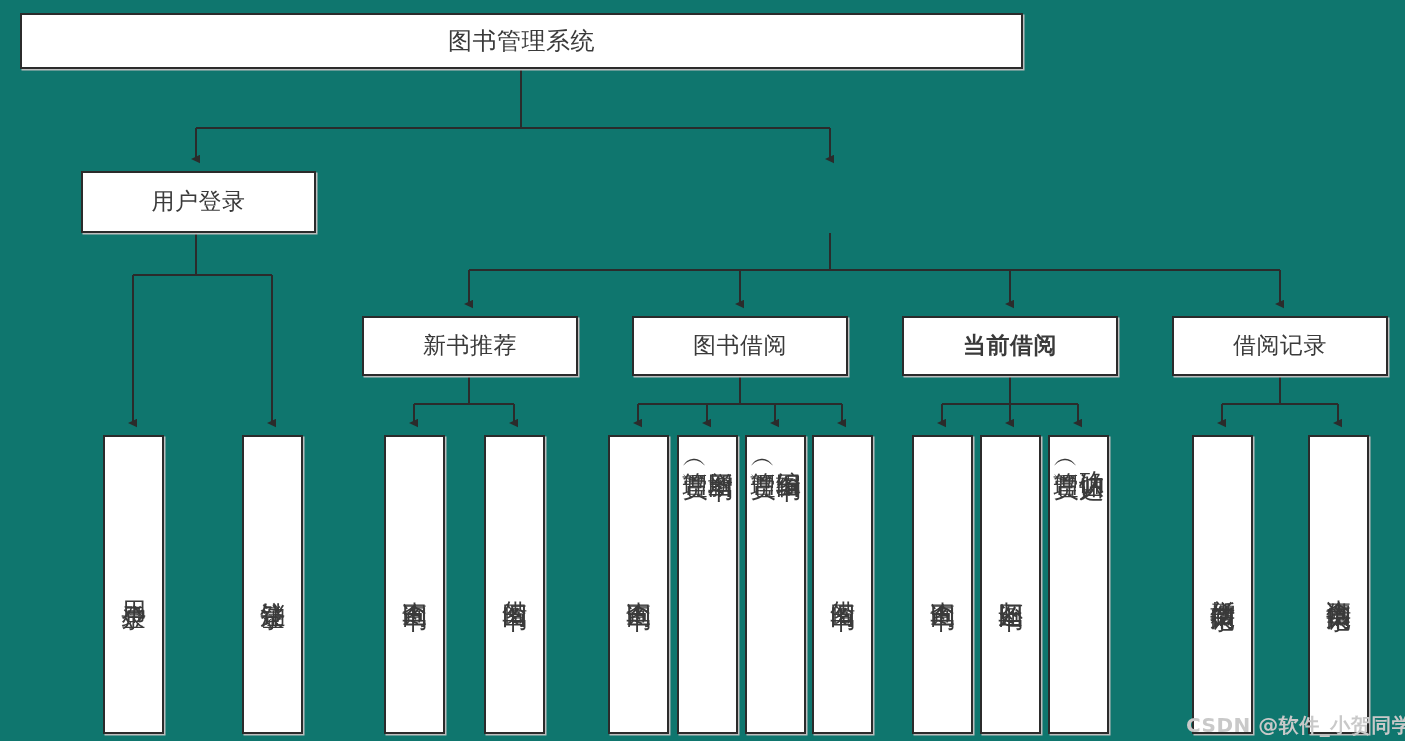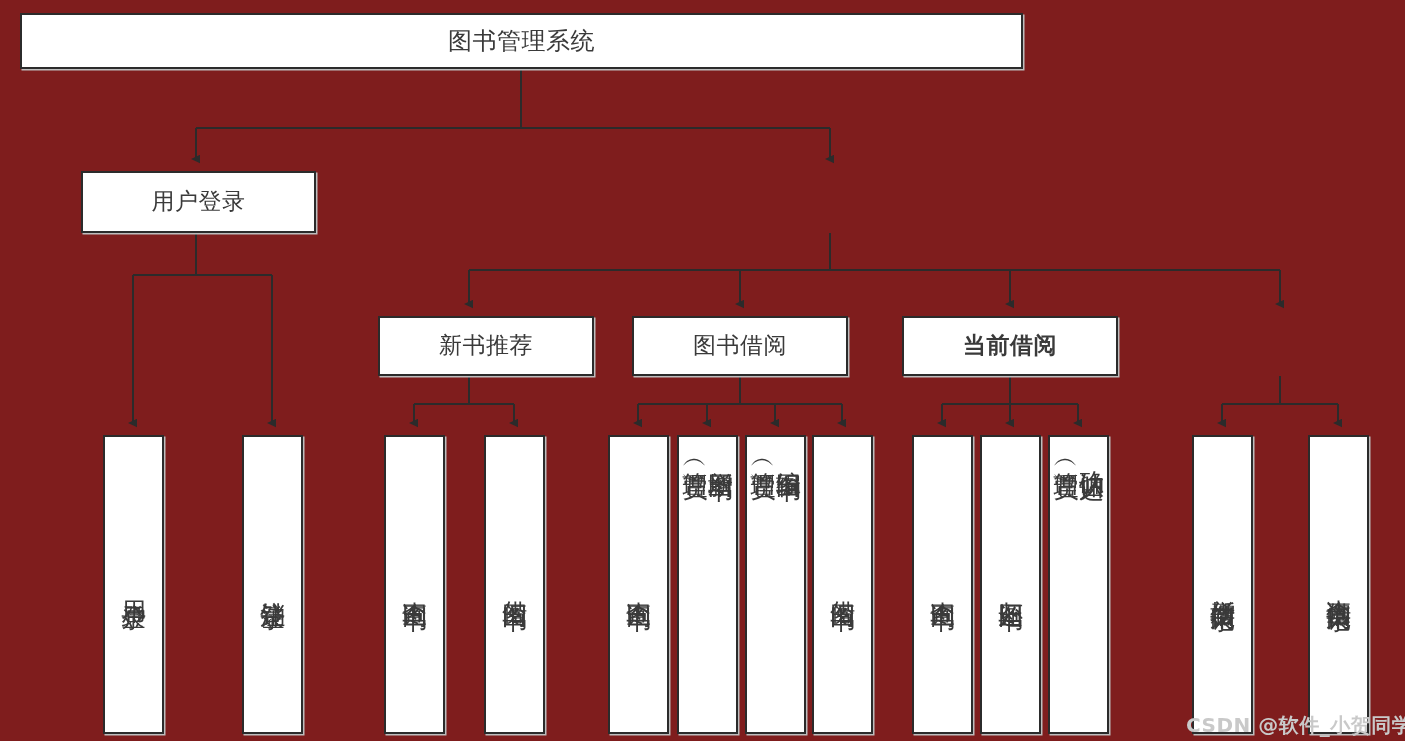--- a/index.html
+++ b/index.html
@@ -8,21 +8,21 @@
     padding: 0;
     background: #ffffff;
   }
   body {
     font-family: "DejaVu Sans", "Liberation Sans", sans-serif;
   }
   #diagram-canvas {
     position: relative;
     width: 1405px;
     height: 741px;
-    background: #7f1d1d;
+    background: #0f766e;
     overflow: hidden;
   }
   #edge-layer {
     position: absolute;
     left: 0;
     top: 0;
     width: 1405px;
     height: 747px;
     pointer-events: none;
   }
@@ -137,32 +137,35 @@
 
   <div class="node horiz root" style="left:20px; top:13px; width:1003px; height:56px;">
     <span class="node-label">图书管理系统</span>
   </div>
 
   <div class="node horiz" style="left:81px; top:171px; width:235px; height:62px;">
     <span class="node-label">用户登录</span>
   </div>
 
 
-  <div class="node horiz" style="left:362px; top:316px; width:216px; height:60px;margin-left:16px;">
+  <div class="node horiz" style="left:362px; top:316px; width:216px; height:60px;">
     <span class="node-label">新书推荐</span>
   </div>
 
   <div class="node horiz" style="left:632px; top:316px; width:216px; height:60px;">
     <span class="node-label">图书借阅</span>
   </div>
 
   <div class="node horiz" style="left:902px; top:316px; width:216px; height:60px;font-weight:bold;">
     <span class="node-label">当前借阅</span>
   </div>
 
+  <div class="node horiz" style="left:1172px; top:316px; width:216px; height:60px;">
+    <span class="node-label">借阅记录</span>
+  </div>
 
   <div class="node vert midstart" style="left:103px; top:435px; width:61px; height:299px;">
     <span class="node-label">用户登录</span>
   </div>
 
   <div class="node vert midstart" style="left:242px; top:435px; width:61px; height:299px;">
     <span class="node-label">注销登录</span>
   </div>
 
   <div class="node vert midstart" style="left:384px; top:435px; width:61px; height:299px;">

